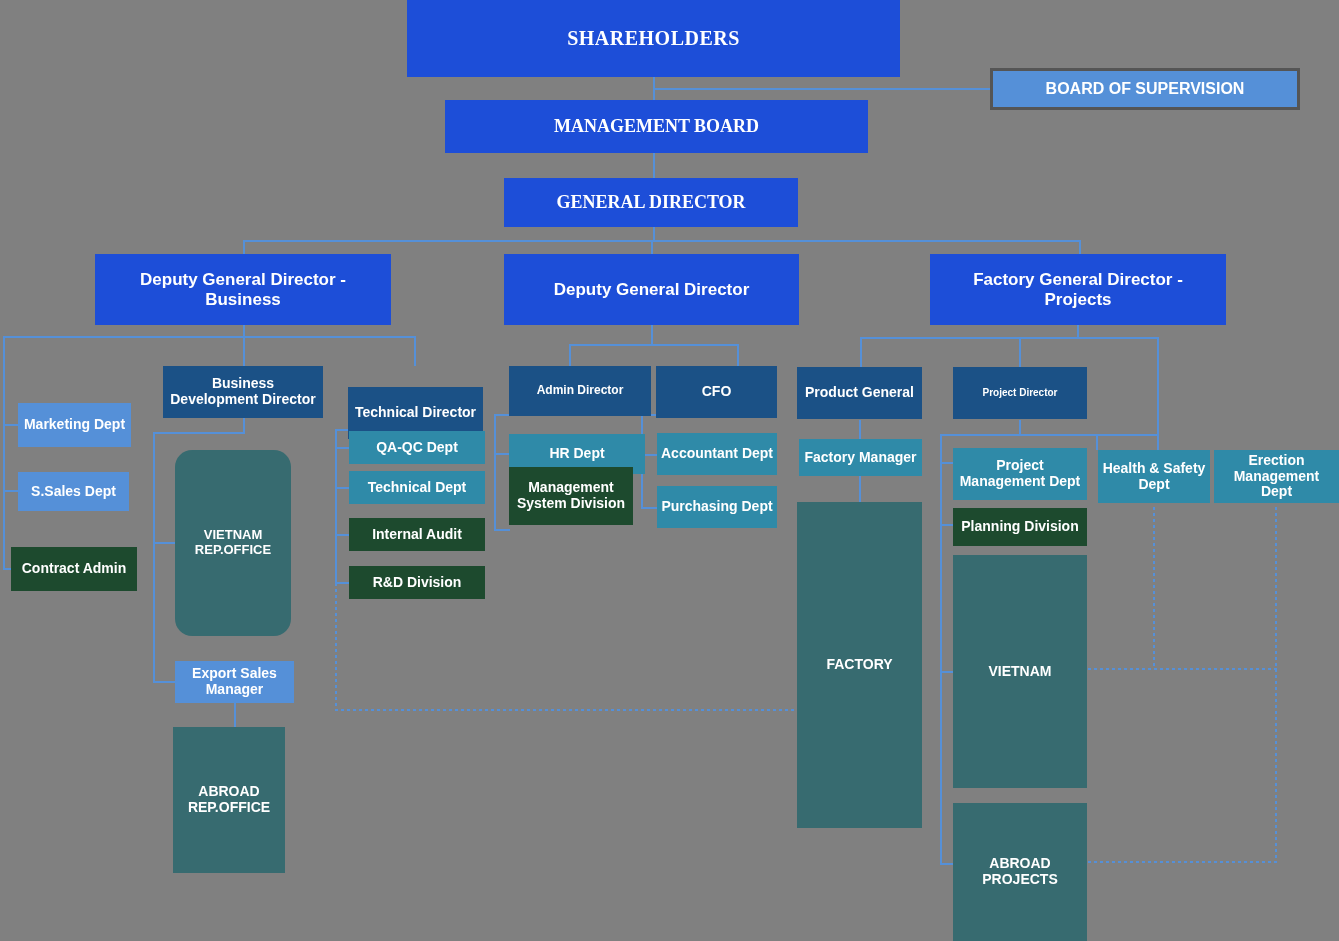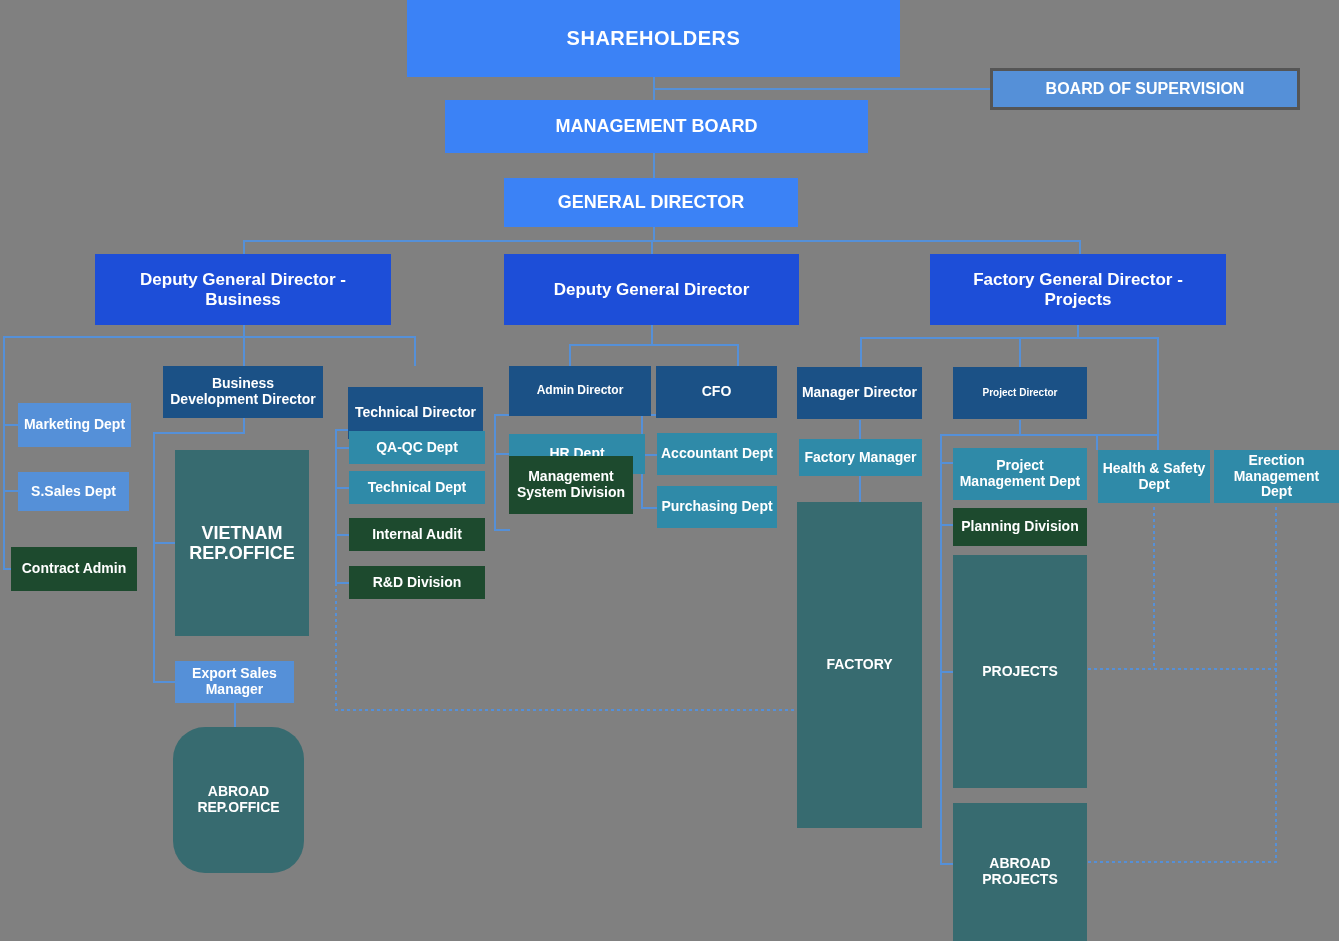--- a/index.html
+++ b/index.html
@@ -18,21 +18,21 @@
     justify-content:center;
     text-align:center;
     color:#ffffff;
     font-weight:bold;
     line-height:1.12;
     box-sizing:border-box;
     z-index:3;
     white-space:pre-line;
   }
   
-  .v-primary   {background:#3b82f6;}
+  .v-primary   {background:#1d4ed8;font-family:Liberation Serif, serif;}
   .v-supervision{background:#5590d8;border:3px solid #555555;}
   .v-deputy    {background:#1d4ed8;}
   .v-director  {background:#1b5186;}
   .v-dept      {background:#2f8aa8;}
   .v-light     {background:#5590d8;}
   .v-green     {background:#1d4a2e;}
   .v-teal      {background:#376b70;}
 
   
   .ln{position:absolute;background:#5590d8;z-index:1;}
@@ -149,61 +149,61 @@
   <div class="node v-deputy" style="left:930px;top:254px;width:296px;height:71px;font-size:17px;padding:0 10px;">Factory General Director - Projects</div>
 
   <div class="node v-director" style="left:163px;top:366px;width:160px;height:52px;font-size:14px;padding:0 6px;">Business Development Director</div>
 
   <div class="node v-director" style="left:348px;top:387px;width:135px;height:52px;font-size:14px;padding:0 6px;">Technical Director</div>
 
   <div class="node v-director" style="left:509px;top:366px;width:142px;height:50px;font-size:12px;padding:0 4px;">Admin  Director</div>
 
   <div class="node v-director" style="left:656px;top:366px;width:121px;height:52px;font-size:14px;">CFO</div>
 
-  <div class="node v-director" style="left:797px;top:367px;width:125px;height:52px;font-size:14px;padding:0 4px;">Manager Director</div>
+  <div class="node v-director" style="left:797px;top:367px;width:125px;height:52px;font-size:14px;padding:0 4px;">Product General</div>
 
   <div class="node v-director" style="left:953px;top:367px;width:134px;height:52px;font-size:10px;padding:0 4px;">Project Director</div>
 
   <div class="node v-light" style="left:18px;top:403px;width:113px;height:44px;font-size:14px;padding:0 4px;">Marketing Dept</div>
 
   <div class="node v-light" style="left:18px;top:472px;width:111px;height:39px;font-size:14px;padding:0 4px;">S.Sales Dept</div>
 
   <div class="node v-green" style="left:11px;top:547px;width:126px;height:44px;font-size:14px;padding:0 4px;">Contract Admin</div>
 
-  <div class="node v-teal" style="left:175px;top:450px;width:134px;height:186px;font-size:18px;padding:0 4px;">VIETNAM REP.OFFICE</div>
+  <div class="node v-teal" style="left:175px;top:450px;width:116px;height:186px;font-size:13px;padding:0 4px;border-radius:17px;">VIETNAM REP.OFFICE</div>
 
   <div class="node v-light" style="left:175px;top:661px;width:119px;height:42px;font-size:14px;padding:0 4px;">Export Sales Manager</div>
 
-  <div class="node v-teal" style="left:173px;top:727px;width:131px;height:146px;font-size:14px;padding:15px 4px;border-radius:32px;">ABROAD REP.OFFICE</div>
+  <div class="node v-teal" style="left:173px;top:727px;width:112px;height:146px;font-size:14px;padding:15px 4px;">ABROAD REP.OFFICE</div>
 
   <div class="node v-dept" style="left:349px;top:431px;width:136px;height:33px;font-size:14px;">QA-QC Dept</div>
 
   <div class="node v-dept" style="left:349px;top:471px;width:136px;height:33px;font-size:14px;">Technical Dept</div>
 
   <div class="node v-green" style="left:349px;top:518px;width:136px;height:33px;font-size:14px;">Internal Audit</div>
 
   <div class="node v-green" style="left:349px;top:566px;width:136px;height:33px;font-size:14px;">R&amp;D Division</div>
 
   <div class="node v-dept" style="left:509px;top:434px;width:136px;height:40px;font-size:14px;">HR Dept</div>
 
-  <div class="node v-green" style="left:509px;top:456px;width:124px;height:58px;font-size:14px;padding:0 4px;">Management System Division</div>
+  <div class="node v-green" style="left:509px;top:467px;width:124px;height:58px;font-size:14px;padding:0 4px;">Management System Division</div>
 
   <div class="node v-dept" style="left:657px;top:433px;width:120px;height:42px;font-size:14px;padding:0 4px;">Accountant Dept</div>
 
   <div class="node v-dept" style="left:657px;top:486px;width:120px;height:42px;font-size:14px;padding:0 4px;">Purchasing Dept</div>
 
   <div class="node v-dept" style="left:799px;top:439px;width:123px;height:37px;font-size:14px;padding:0 4px;">Factory Manager</div>
 
   <div class="node v-teal" style="left:797px;top:502px;width:125px;height:326px;font-size:14px;">FACTORY</div>
 
   <div class="node v-dept" style="left:953px;top:448px;width:134px;height:52px;font-size:14px;padding:0 4px;">Project Management Dept</div>
 
   <div class="node v-green" style="left:953px;top:508px;width:134px;height:38px;font-size:14px;padding:0 4px;">Planning Division</div>
 
   <div class="node v-dept" style="left:1098px;top:450px;width:112px;height:53px;font-size:14px;padding:0 4px;">Health &amp; Safety Dept</div>
 
   <div class="node v-dept" style="left:1214px;top:450px;width:125px;height:53px;font-size:14px;padding:0 4px;">Erection Management Dept</div>
 
-  <div class="node v-teal" style="left:953px;top:555px;width:134px;height:233px;font-size:14px;">PROJECTS</div>
+  <div class="node v-teal" style="left:953px;top:555px;width:134px;height:233px;font-size:14px;">VIETNAM</div>
 
   <div class="node v-teal" style="left:953px;top:803px;width:134px;height:138px;font-size:14px;padding:0 4px;">ABROAD PROJECTS</div>
 
 </div>
 
 </body></html>

